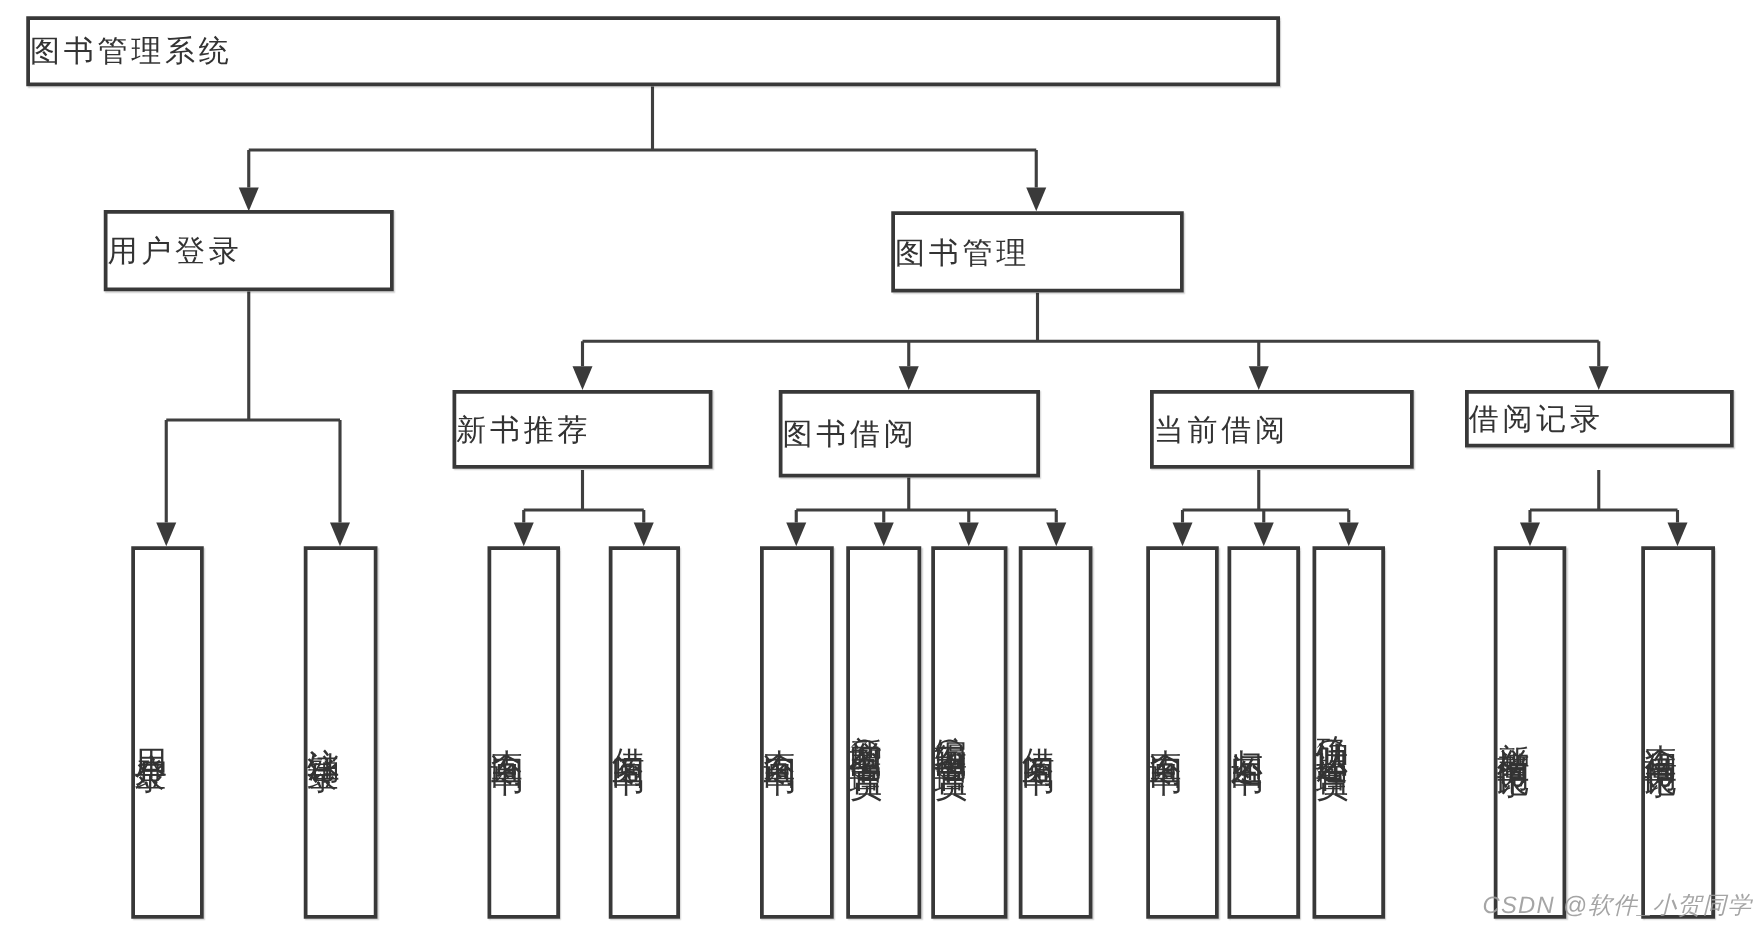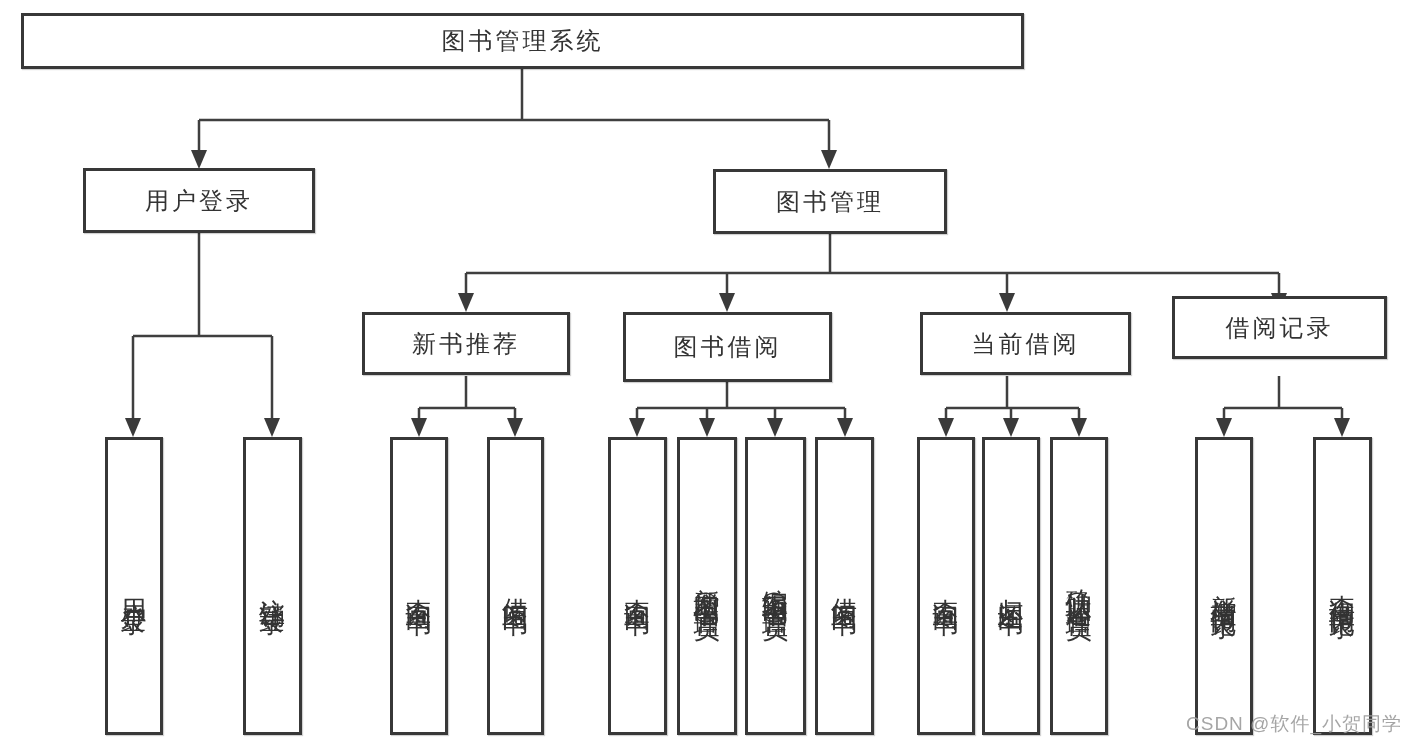--- a/index.html
+++ b/index.html
@@ -29,21 +29,21 @@
     z-index: 1;
   }
   .node {
     position: absolute;
     box-sizing: border-box;
     background: #ffffff;
     border: 3px solid #383838;
     box-shadow: 1px 1px 1px rgba(0,0,0,0.18);
     display: flex;
     align-items: center;
-    justify-content: center;
+    justify-content: flex-start;
     z-index: 2;
     color: #333333;
   }
   .hbox span {
     font-size: 24px;
     letter-spacing: 3px;
     color: #333333;
     white-space: nowrap;
   }
   .leaf span {
@@ -57,20 +57,21 @@
   .watermark {
     position: absolute;
     left: 1186px;
     top: 711px;
     font-size: 19px;
     color: #9c9c9c;
     opacity: 0.9;
     white-space: nowrap;
     z-index: 5;
     letter-spacing: 1px;
+    font-style: italic;
   }
   .cline { stroke: #3f3f3f; stroke-width: 2.5; fill: none; }
   .carrow { fill: #3a3a3a; stroke: none; }
 </style>
 </head>
 <body>
 
 <div class="canvas">
 
   <svg class="connectors" viewBox="0 0 1405 747" xmlns="http://www.w3.org/2000/svg">
@@ -136,21 +137,21 @@
 
   <div class="node hbox" style="left:713px;top:169px;width:234px;height:65px">
     <span>图书管理</span>
   </div>
   <div class="node hbox" style="left:623px;top:312px;width:209px;height:70px">
     <span>图书借阅</span>
   </div>
   <div class="node hbox" style="left:920px;top:312px;width:211px;height:63px">
     <span>当前借阅</span>
   </div>
-  <div class="node hbox" style="left:1172px;top:296px;width:215px;height:63px">
+  <div class="node hbox" style="left:1172px;top:312px;width:215px;height:46px">
     <span>借阅记录</span>
   </div>
 
   <div class="node leaf" style="left:105px;top:437px;width:58px;height:298px">
     <span>用户登录</span>
   </div>
   <div class="node leaf" style="left:243px;top:437px;width:59px;height:298px">
     <span>注销登录</span>
   </div>
 

